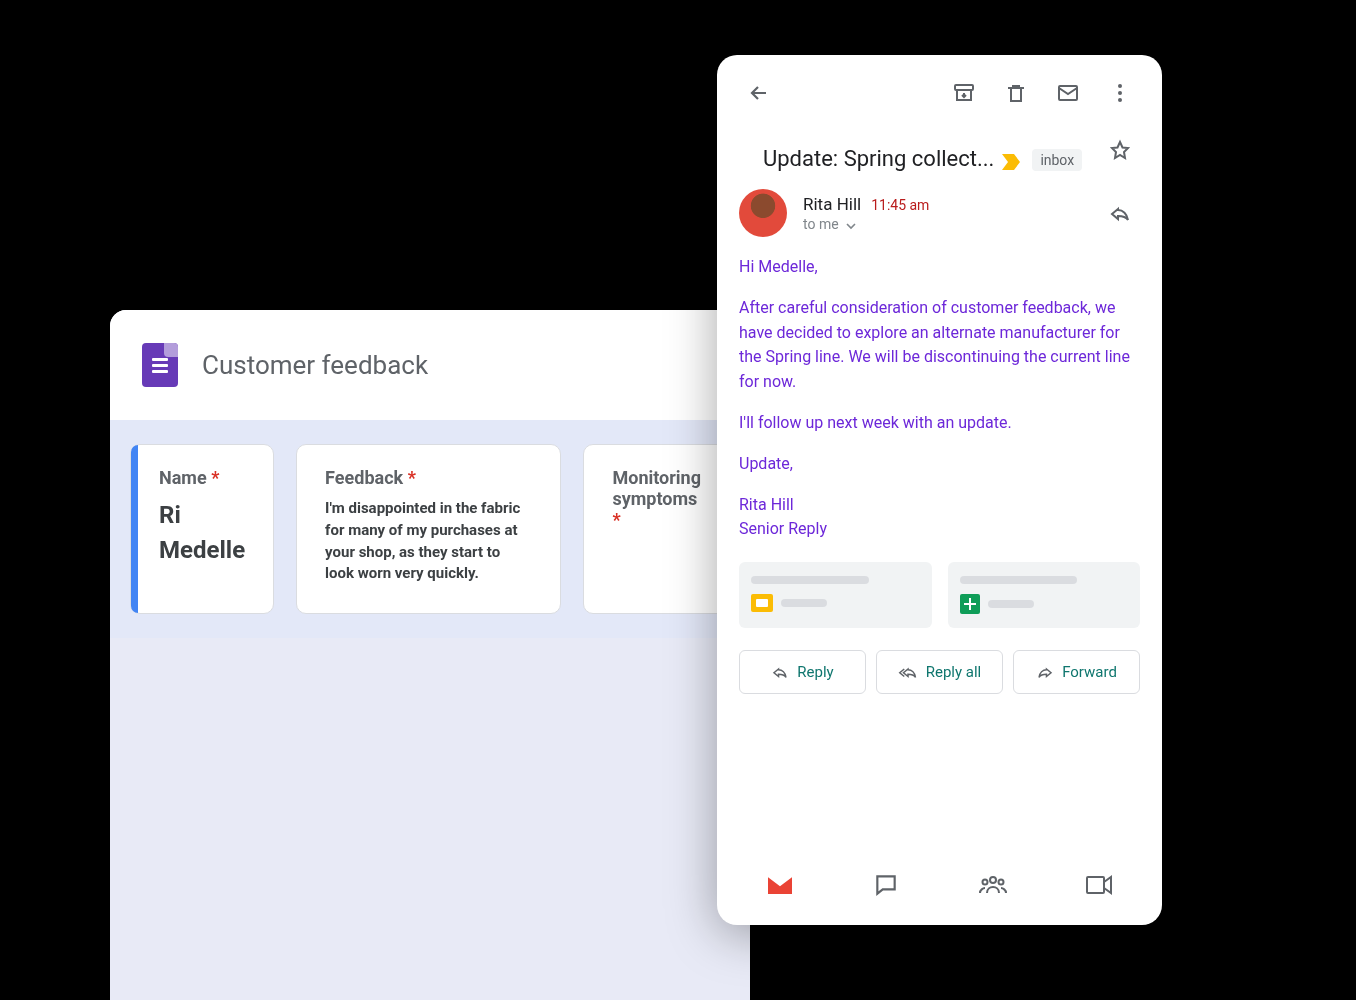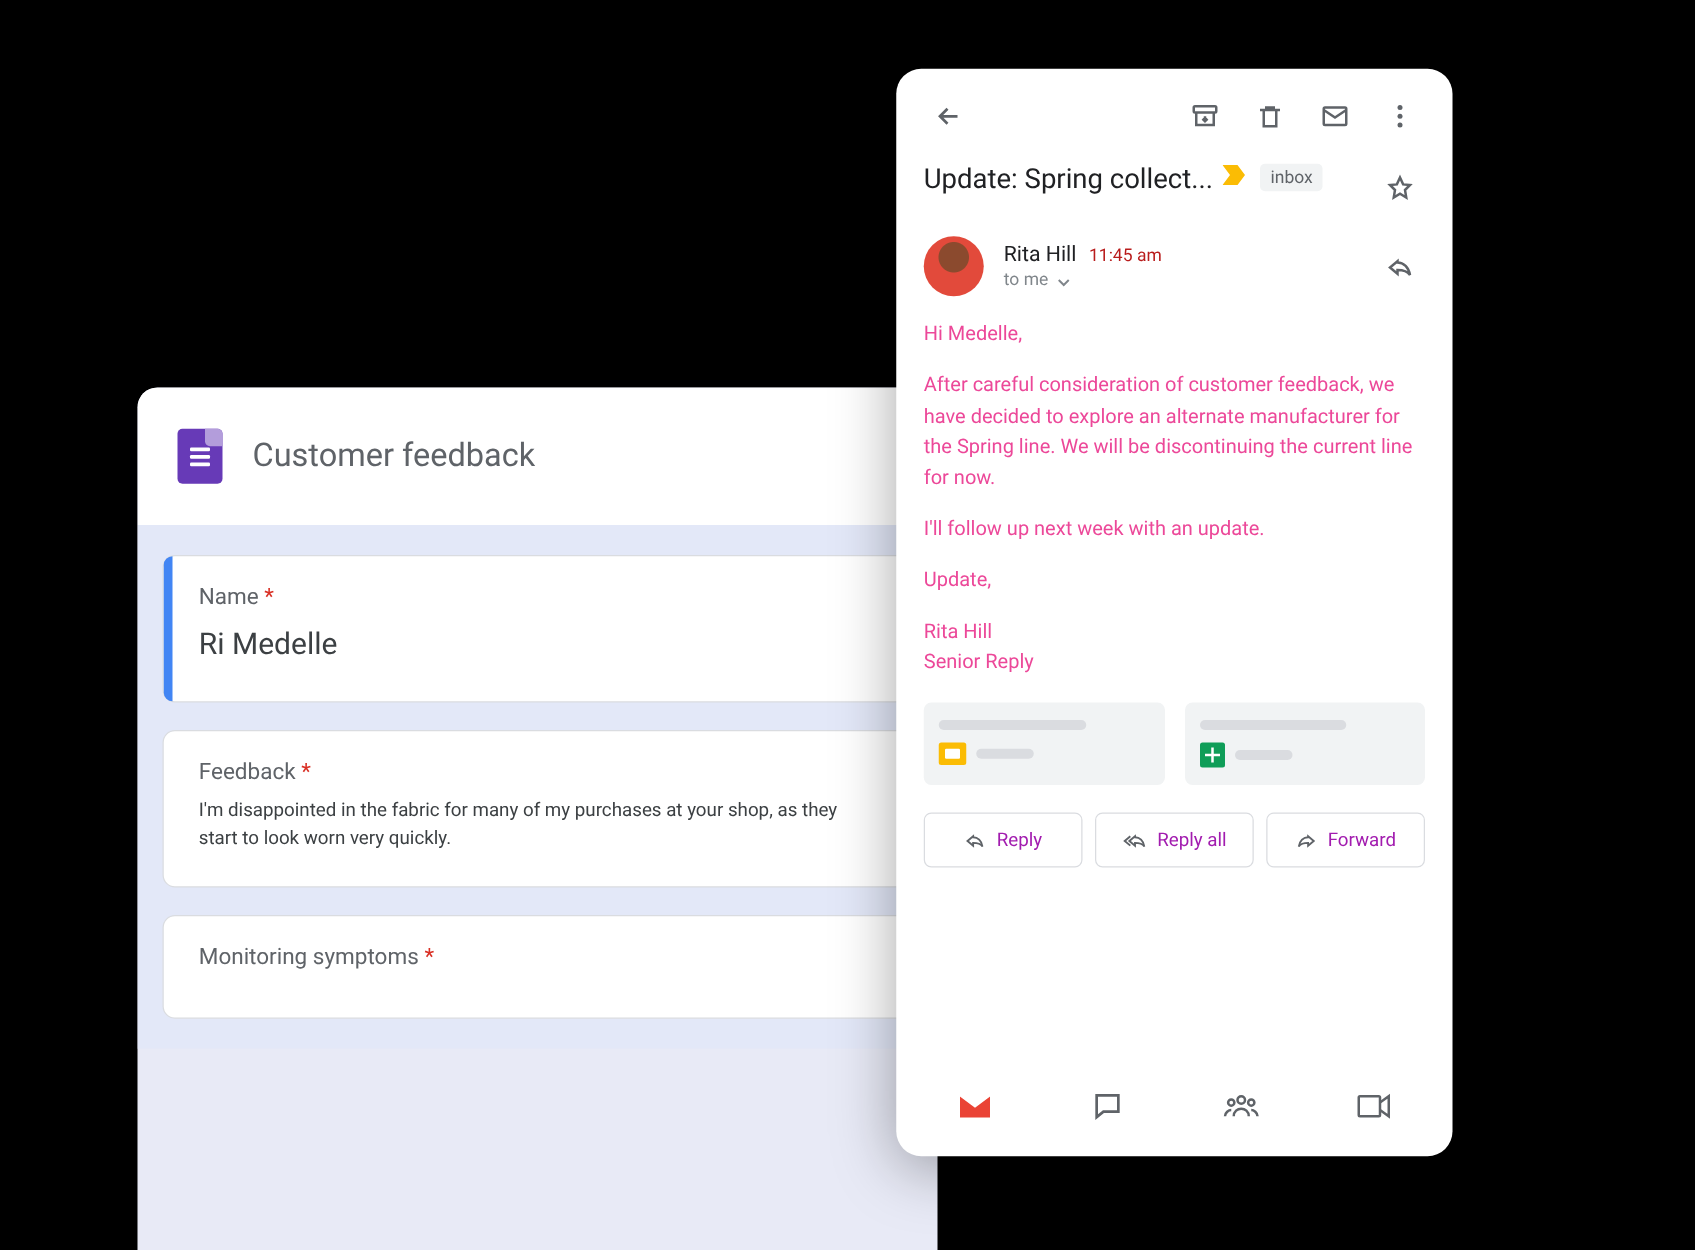--- a/index.html
+++ b/index.html
@@ -60,23 +60,24 @@
       width: 16px; height: 3px; background: #fff; border-radius: 1px;
     }
     .forms-title {
       font-size: 26px;
       color: #5f6368;
       font-weight: 400;
     }
     .forms-body {
       padding: 24px 20px;
       display: flex;
-      flex-direction: column;
+      flex-direction: row;
       gap: 22px;
       background: #e3e8f8;
+      font-weight: bold;
     }
     .form-q {
       background: #fff;
       border-radius: 10px;
       padding: 22px 28px 28px;
       border: 1px solid #dadce0;
       position: relative;
     }
     .form-q.active::before {
       content: "";
@@ -122,23 +123,24 @@
     .icon-btn {
       width: 40px; height: 40px;
       display: flex; align-items: center; justify-content: center;
       cursor: pointer;
       color: #5f6368;
       border-radius: 50%;
     }
     .spacer { flex: 1; }
     .gmail-subject-row {
       display: flex;
-      align-items: flex-start;
+      align-items: flex-end;
       padding: 8px 22px 14px;
       gap: 8px;
+      margin-left: 24px;
     }
     .gmail-subject {
       font-size: 22px;
       color: #202124;
       white-space: nowrap;
       overflow: hidden;
       text-overflow: ellipsis;
       flex: 0 1 auto;
       max-width: 240px;
     }
@@ -167,21 +169,21 @@
       position: relative;
     }
     .sender-info { display: flex; flex-direction: column; gap: 2px; }
     .sender-top { display: flex; align-items: baseline; gap: 10px; }
     .sender-name { font-size: 17px; color: #202124; }
     .sender-time { font-size: 14px; color: #b91c1c; }
     .sender-to { font-size: 14px; color: #80868b; display: flex; align-items: flex-end; gap: 6px; }
     .email-body {
       padding: 0 22px;
       font-size: 16px;
-      color: #ec4899;
+      color: #6d28d9;
       line-height: 1.55;
       display: flex;
       flex-direction: column;
       gap: 16px;
     }
     .sig { margin-top: 0; }
     .attachments {
       display: flex;
       gap: 16px;
       padding: 20px 22px 18px;
@@ -210,21 +212,21 @@
     .action-btn {
       flex: 1;
       border: 1px solid #dadce0;
       border-radius: 6px;
       padding: 12px 8px;
       display: flex;
       align-items: flex-start;
       justify-content: center;
       gap: 8px;
       font-size: 15px;
-      color: #a21caf;
+      color: #0f766e;
       cursor: pointer;
     }
     .bottom-nav {
       margin-top: auto;
       display: flex;
       justify-content: space-around;
       align-items: center;
       padding: 16px 10px 20px;
     }
     .nav-item {

